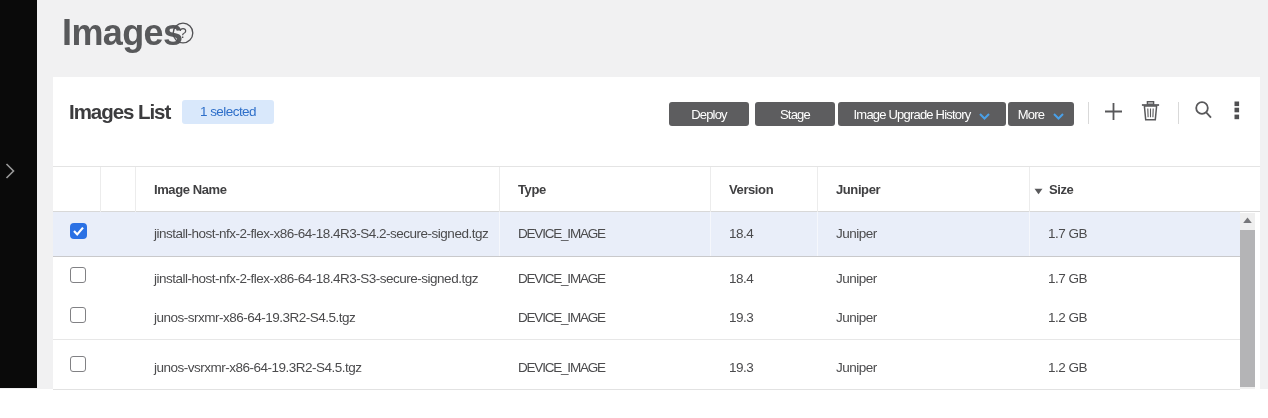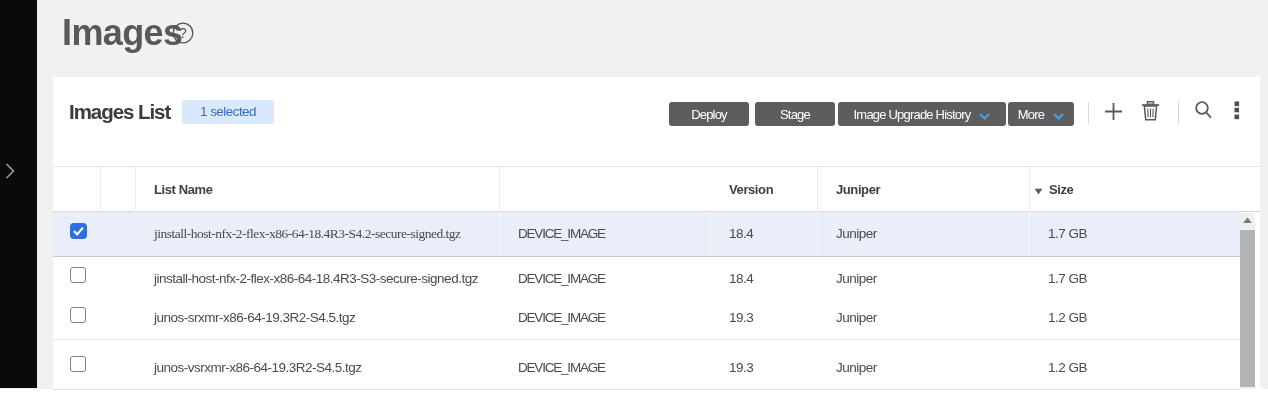--- a/index.html
+++ b/index.html
@@ -89,35 +89,36 @@
     <svg width="6" height="20" viewBox="0 0 6 20">
       <rect x="0.5" y="0.5" width="4.6" height="4.6" fill="#4f4f51"></rect>
       <rect x="0.5" y="6.7" width="4.6" height="4.6" fill="#4f4f51"></rect>
       <rect x="0.5" y="13.6" width="4.6" height="4.6" fill="#4f4f51"></rect>
     </svg>
   </div>
 
   <div class="thead">
     <div class="th" style="left:0; width:48px;"></div>
     <div class="th" style="left:48px; width:35px;"></div>
-    <div class="th" style="left:83px; width:364px; padding-left:18px;">List Name</div>
+    <div class="th" style="left:83px; width:364px; padding-left:18px;">Image Name</div>
+    <div class="th" style="left:447px; width:211px; padding-left:18px;">Type</div>
     <div class="th" style="left:658px; width:107px; padding-left:18px;">Version</div>
     <div class="th" style="left:765px; width:212px; padding-left:18px;">Juniper</div>
     <div class="th" style="left:977px; width:210px; padding-left:4px; border-right:none;"><svg width="9" height="7" viewBox="0 0 9 7" style="position:relative; top:1px; margin-right:6px;">
           <path d="M0.5 0.8 H8.5 L4.5 6.3 Z" fill="#5a5a5c"></path>
         </svg>Size</div>
   </div>
 
   <div class="row sel" style="top:212px; height:44.5px;">
     <div class="cb checked">
       <svg width="17" height="16" viewBox="0 0 17 16">
           <path d="M4 8 L7.2 11.4 L13 4.6" fill="none" stroke="#ffffff" stroke-width="2.2"></path>
         </svg>
     </div>
-    <div class="cell" style="left:83px; width:364px; padding-left:18px;font-family:Liberation Serif, serif;">jinstall-host-nfx-2-flex-x86-64-18.4R3-S4.2-secure-signed.tgz</div>
+    <div class="cell" style="left:83px; width:364px; padding-left:18px;">jinstall-host-nfx-2-flex-x86-64-18.4R3-S4.2-secure-signed.tgz</div>
     <div class="cell dim" style="left:447px; width:211px; padding-left:18px;">DEVICE_IMAGE</div>
     <div class="cell" style="left:658px; width:107px; padding-left:18px;">18.4</div>
     <div class="cell" style="left:765px; width:212px; padding-left:18px;">Juniper</div>
     <div class="cell" style="left:977px; width:210px; padding-left:18px; border-right:none;">1.7 GB</div>
   </div>
   <div class="row" style="top:256.5px;">
     <div class="cb"></div>
     <div class="cell" style="left:83px; width:364px; padding-left:18px;text-align:right;">jinstall-host-nfx-2-flex-x86-64-18.4R3-S3-secure-signed.tgz</div>
     <div class="cell dim" style="left:447px; width:211px; padding-left:18px;">DEVICE_IMAGE</div>
     <div class="cell" style="left:658px; width:107px; padding-left:18px;">18.4</div>

